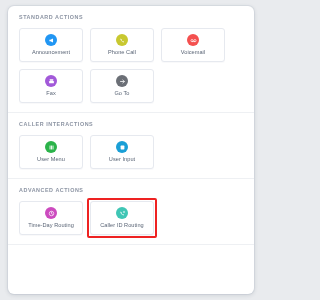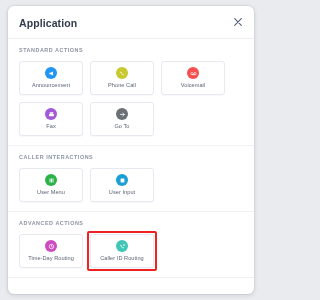--- a/index.html
+++ b/index.html
@@ -129,28 +129,20 @@
     pointer-events: none;
   }
   .spacer-bottom { height: 12px; }
 </style>
 </head>
 <body>
 
 <div id="stage">
   <div class="panel">
 
-    <div class="panel-header">
-      <div class="panel-title">Application</div>
-      <div class="close-btn">
-        <svg width="8" height="8" viewBox="0 0 8 8" aria-hidden="true">
-          <path d="M0.7 0.7 L7.3 7.3 M7.3 0.7 L0.7 7.3" stroke="#525f72" stroke-width="1.1" stroke-linecap="round" fill="none"></path>
-        </svg>
-      </div>
-    </div>
 
     <div id="sections-host">
         <div class="section">
           <div class="section-label">STANDARD ACTIONS</div>
           <div class="card-grid">
             <div class="card">
               <span class="card-icon" style="background: rgb(33, 150, 243);">
                 <svg width="7" height="7" viewBox="0 0 10 10">
                   <path d="M7.2 2.1 L3.4 3.9 H2.0 v2.2 h1.4 L7.2 7.9 Z" fill="white"></path>
                 </svg>

